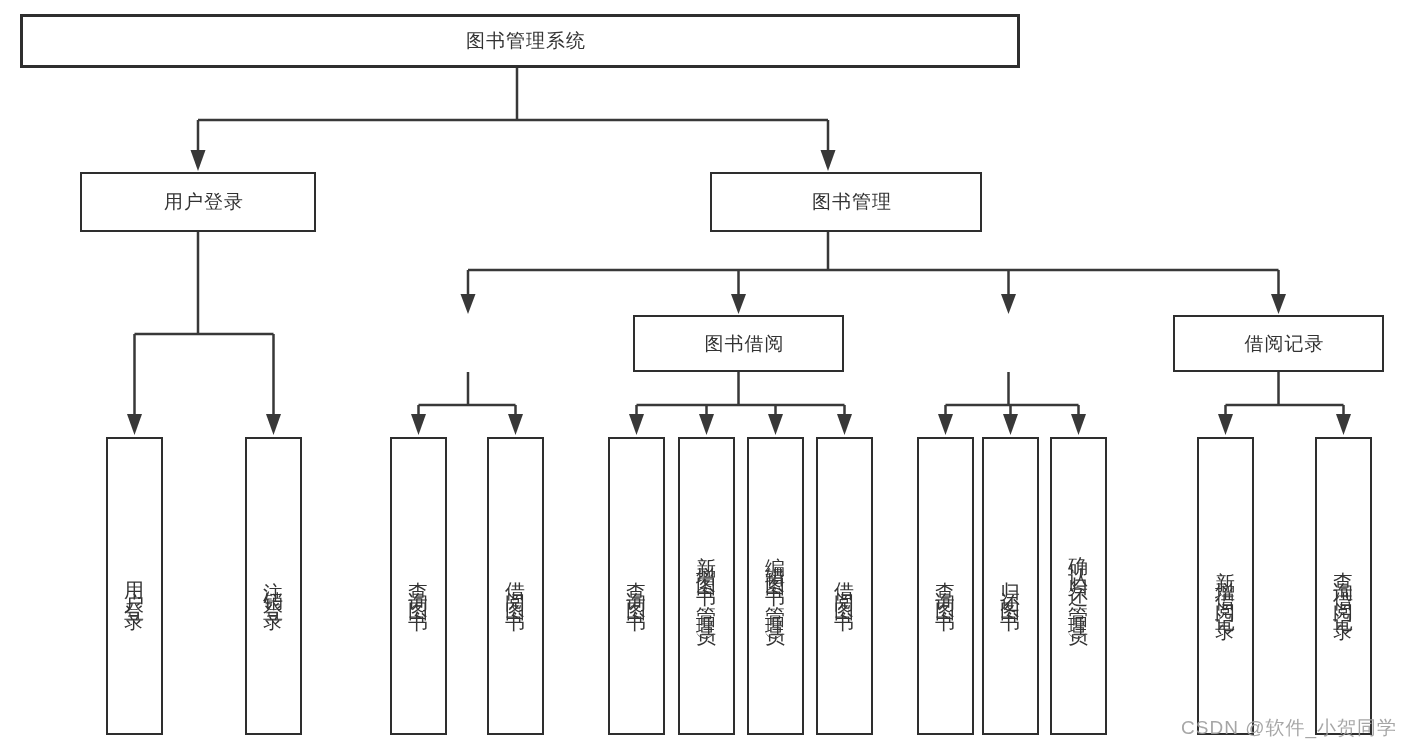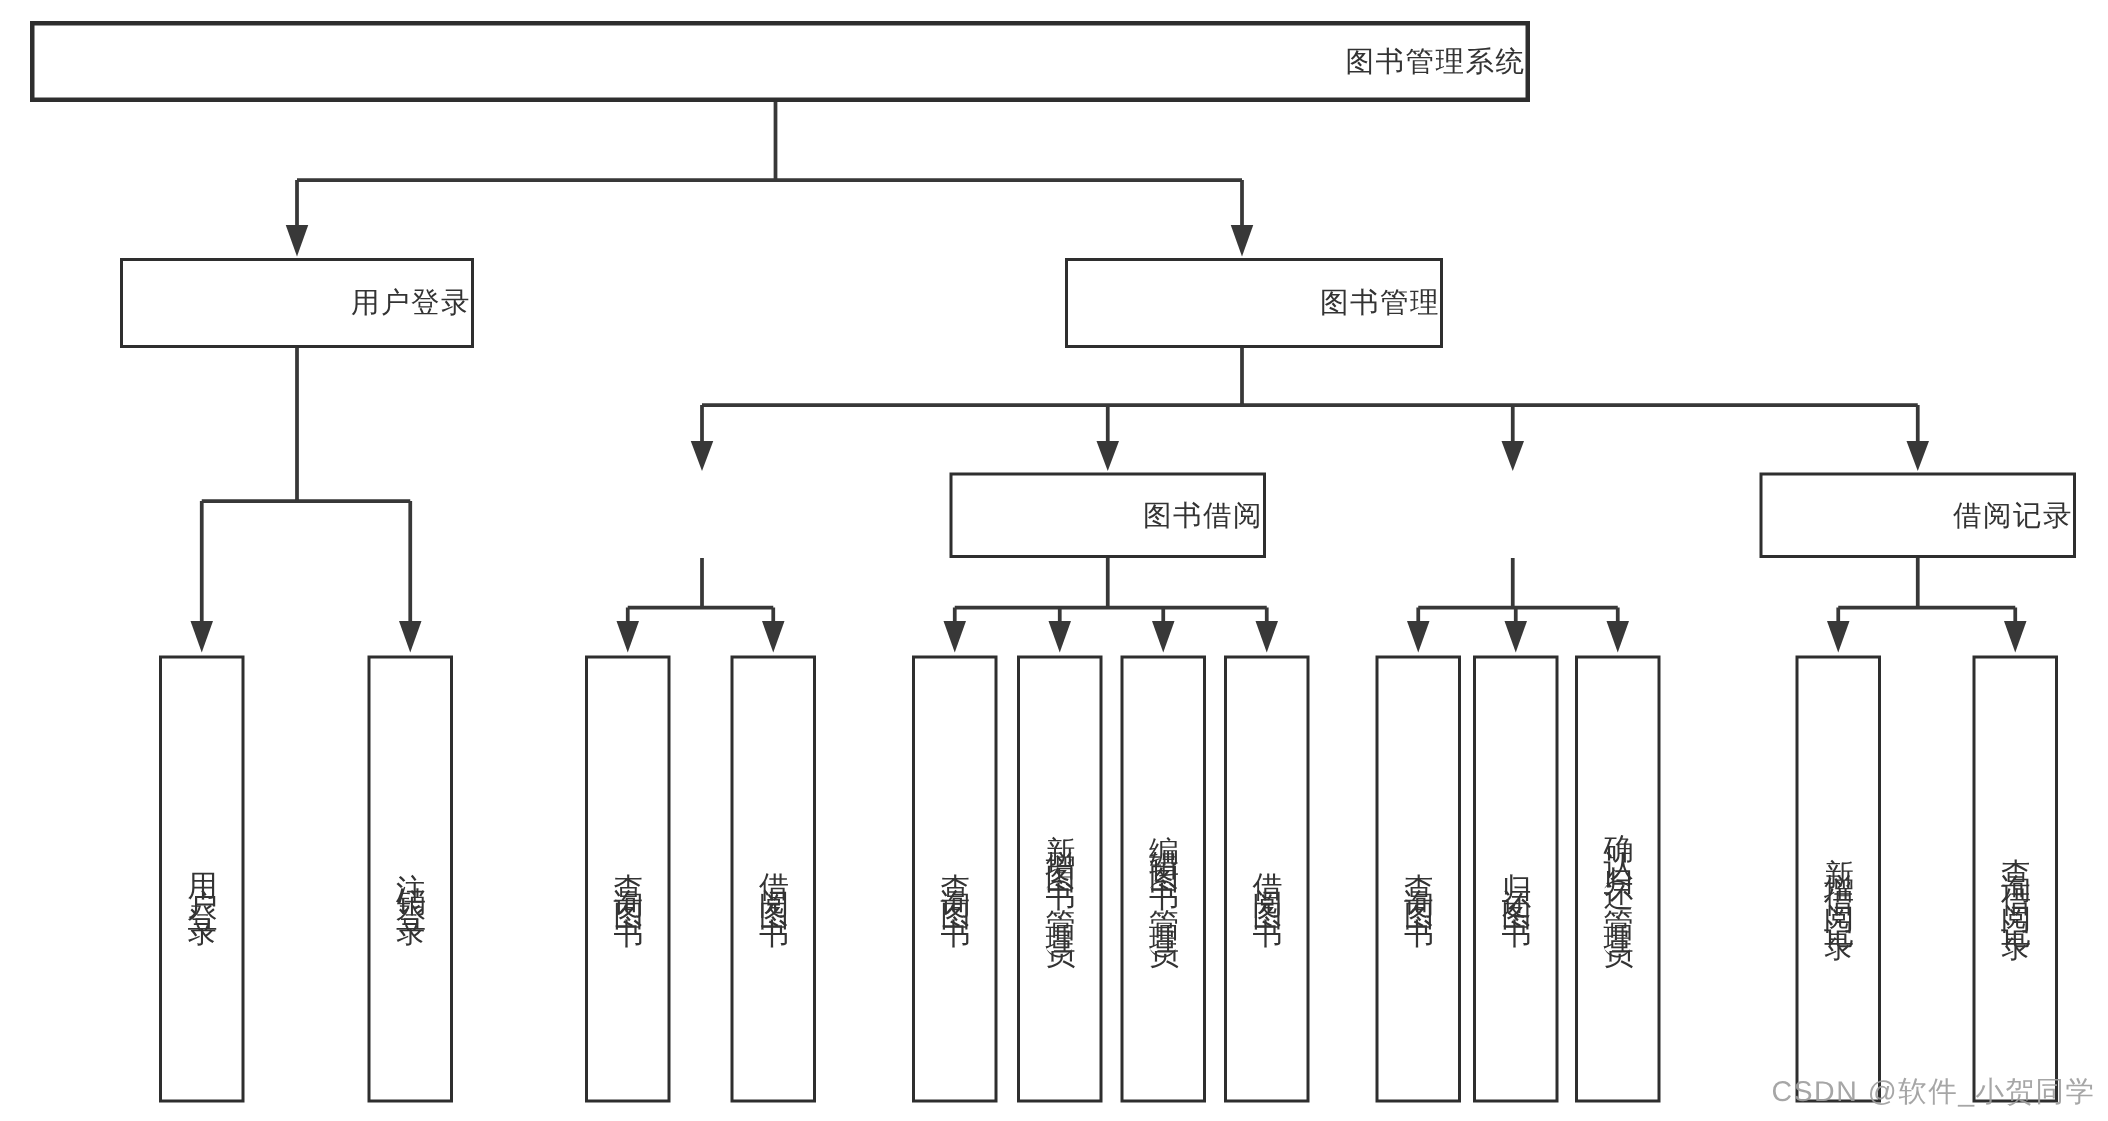--- a/index.html
+++ b/index.html
@@ -25,21 +25,21 @@
     fill: #383838;
     stroke: none;
   }
   .node {
     position: absolute;
     box-sizing: border-box;
     background: #ffffff;
     border: 2px solid #2e2e2e;
     display: flex;
     align-items: center;
-    justify-content: flex-end;
+    justify-content: center;
     font-size: 19px;
     color: #333333;
     letter-spacing: 1px;
     white-space: nowrap;
     padding-left: 12px;
   }
   .node.root {
     border-width: 3px;
   }
   .leaf {
@@ -120,21 +120,21 @@
     </g>
   </svg>
 
   <div class="node root" style="left:20px; top:14px; width:1000px; height:54px;">
     <span>图书管理系统</span>
   </div>
 
   <div class="node" style="left:80px; top:172px; width:236px; height:60px;">
     <span>用户登录</span>
   </div>
-  <div class="node" style="left:710px; top:172px; width:252px; height:60px;">
+  <div class="node" style="left:710px; top:172px; width:272px; height:60px;">
     <span>图书管理</span>
   </div>
 
   <div class="node" style="left:633px; top:315px; width:211px; height:57px;">
     <span>图书借阅</span>
   </div>
   <div class="node" style="left:1173px; top:315px; width:211px; height:57px;">
     <span>借阅记录</span>
   </div>
 

